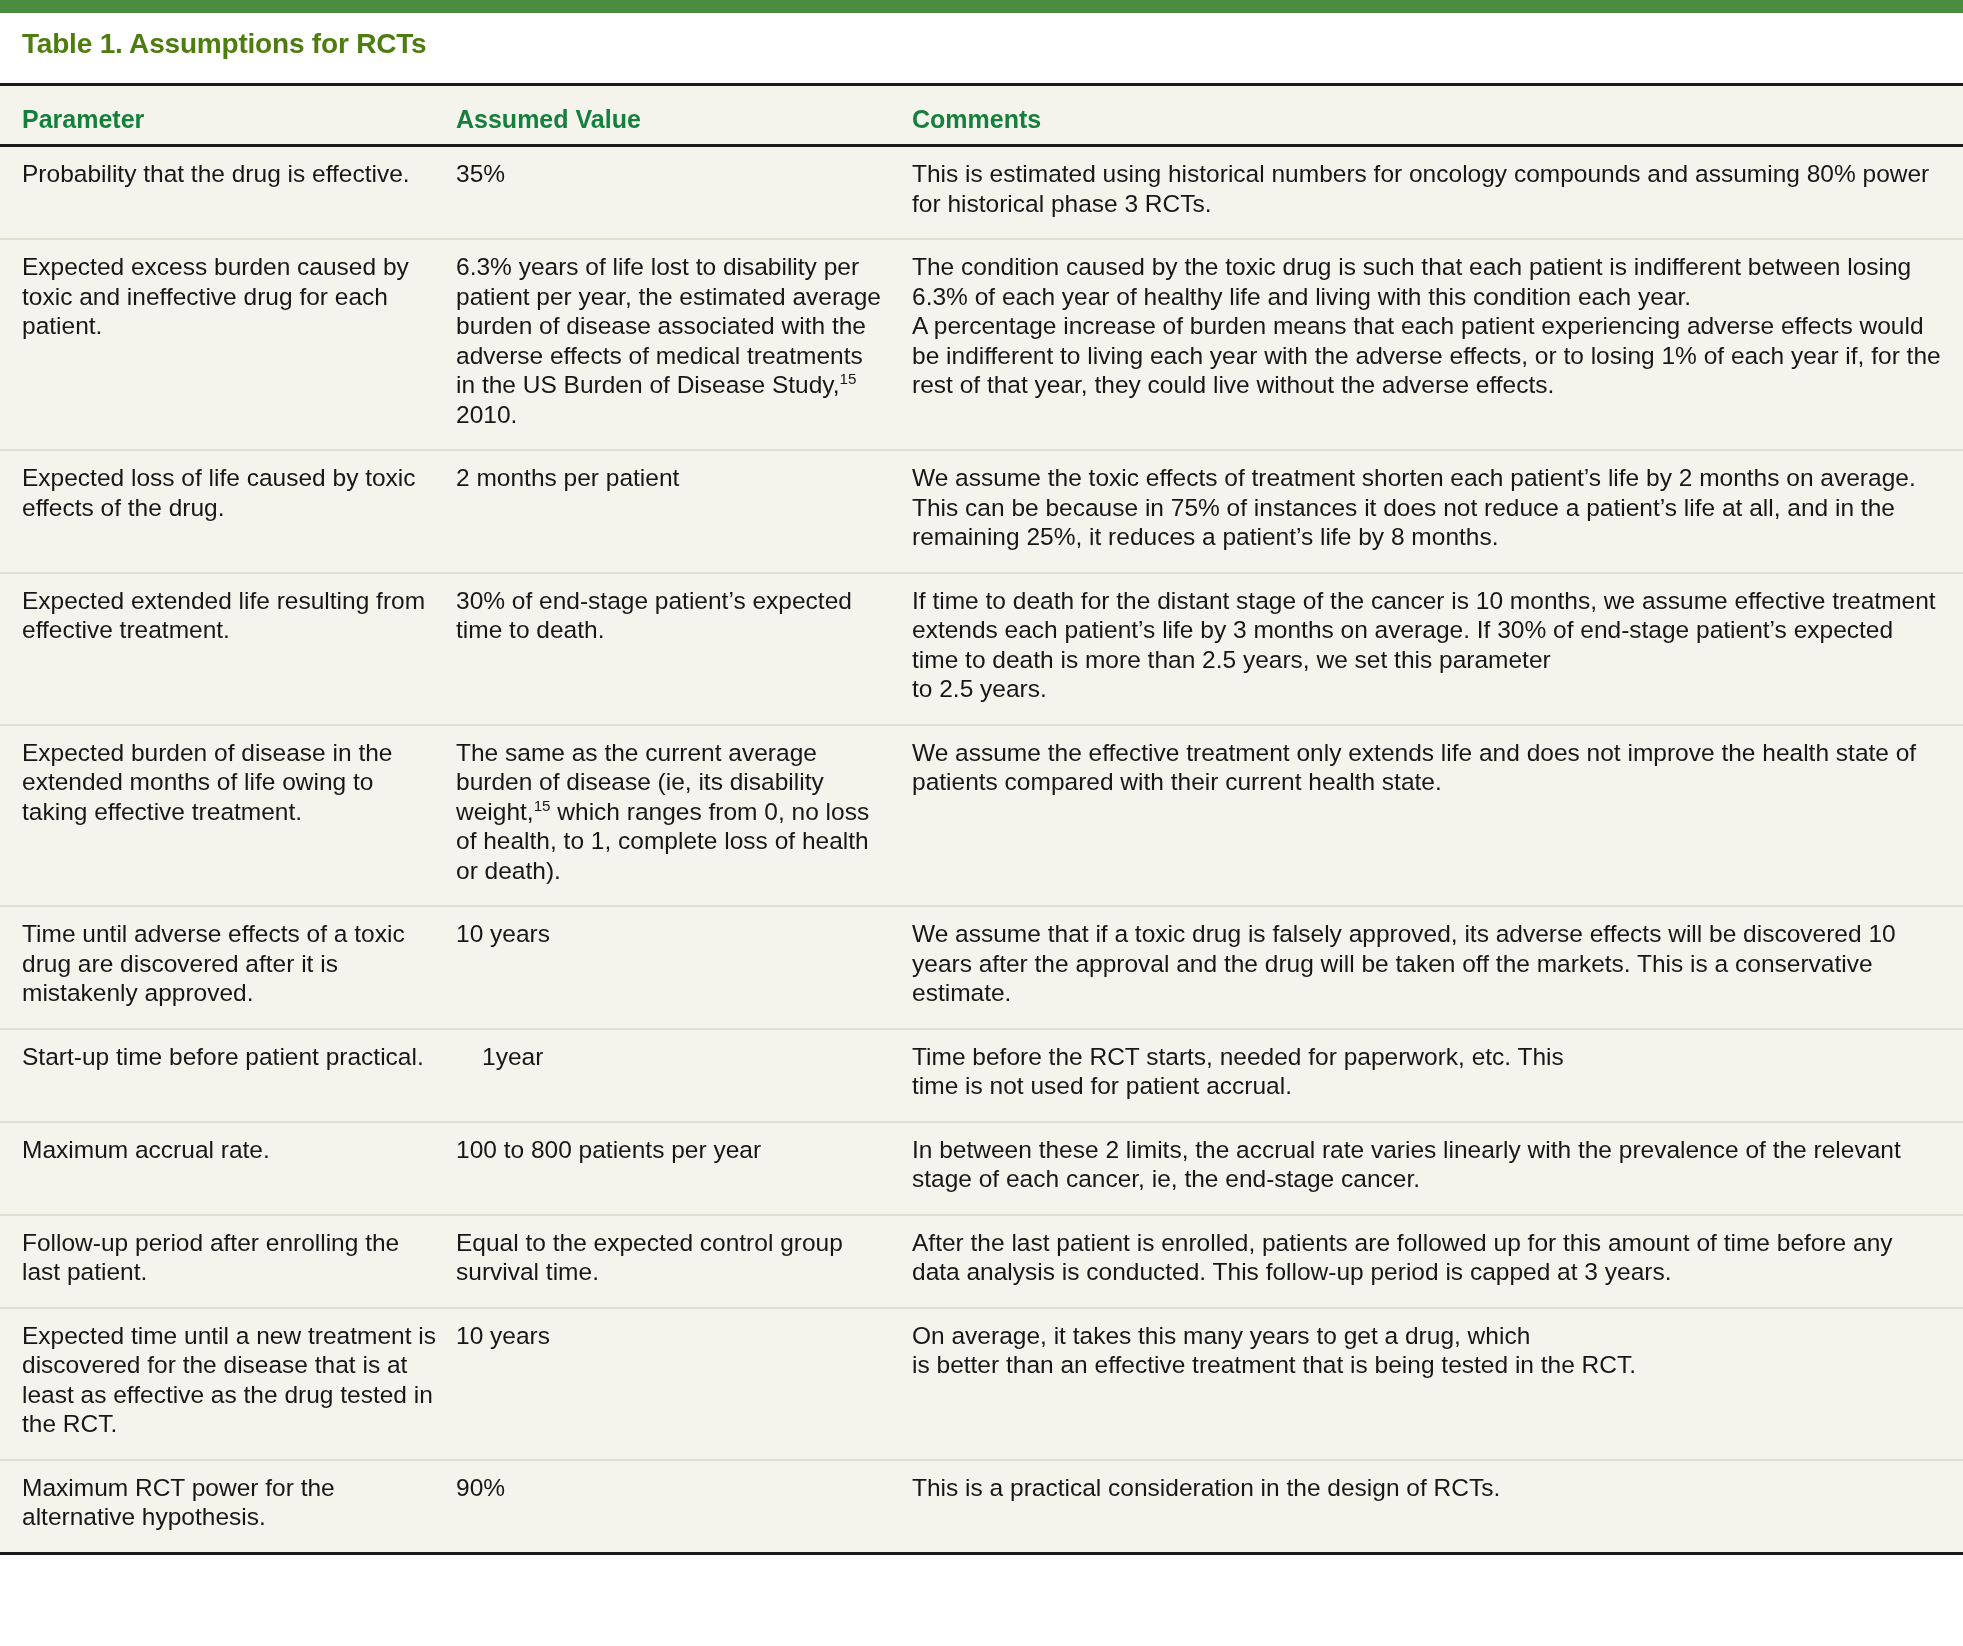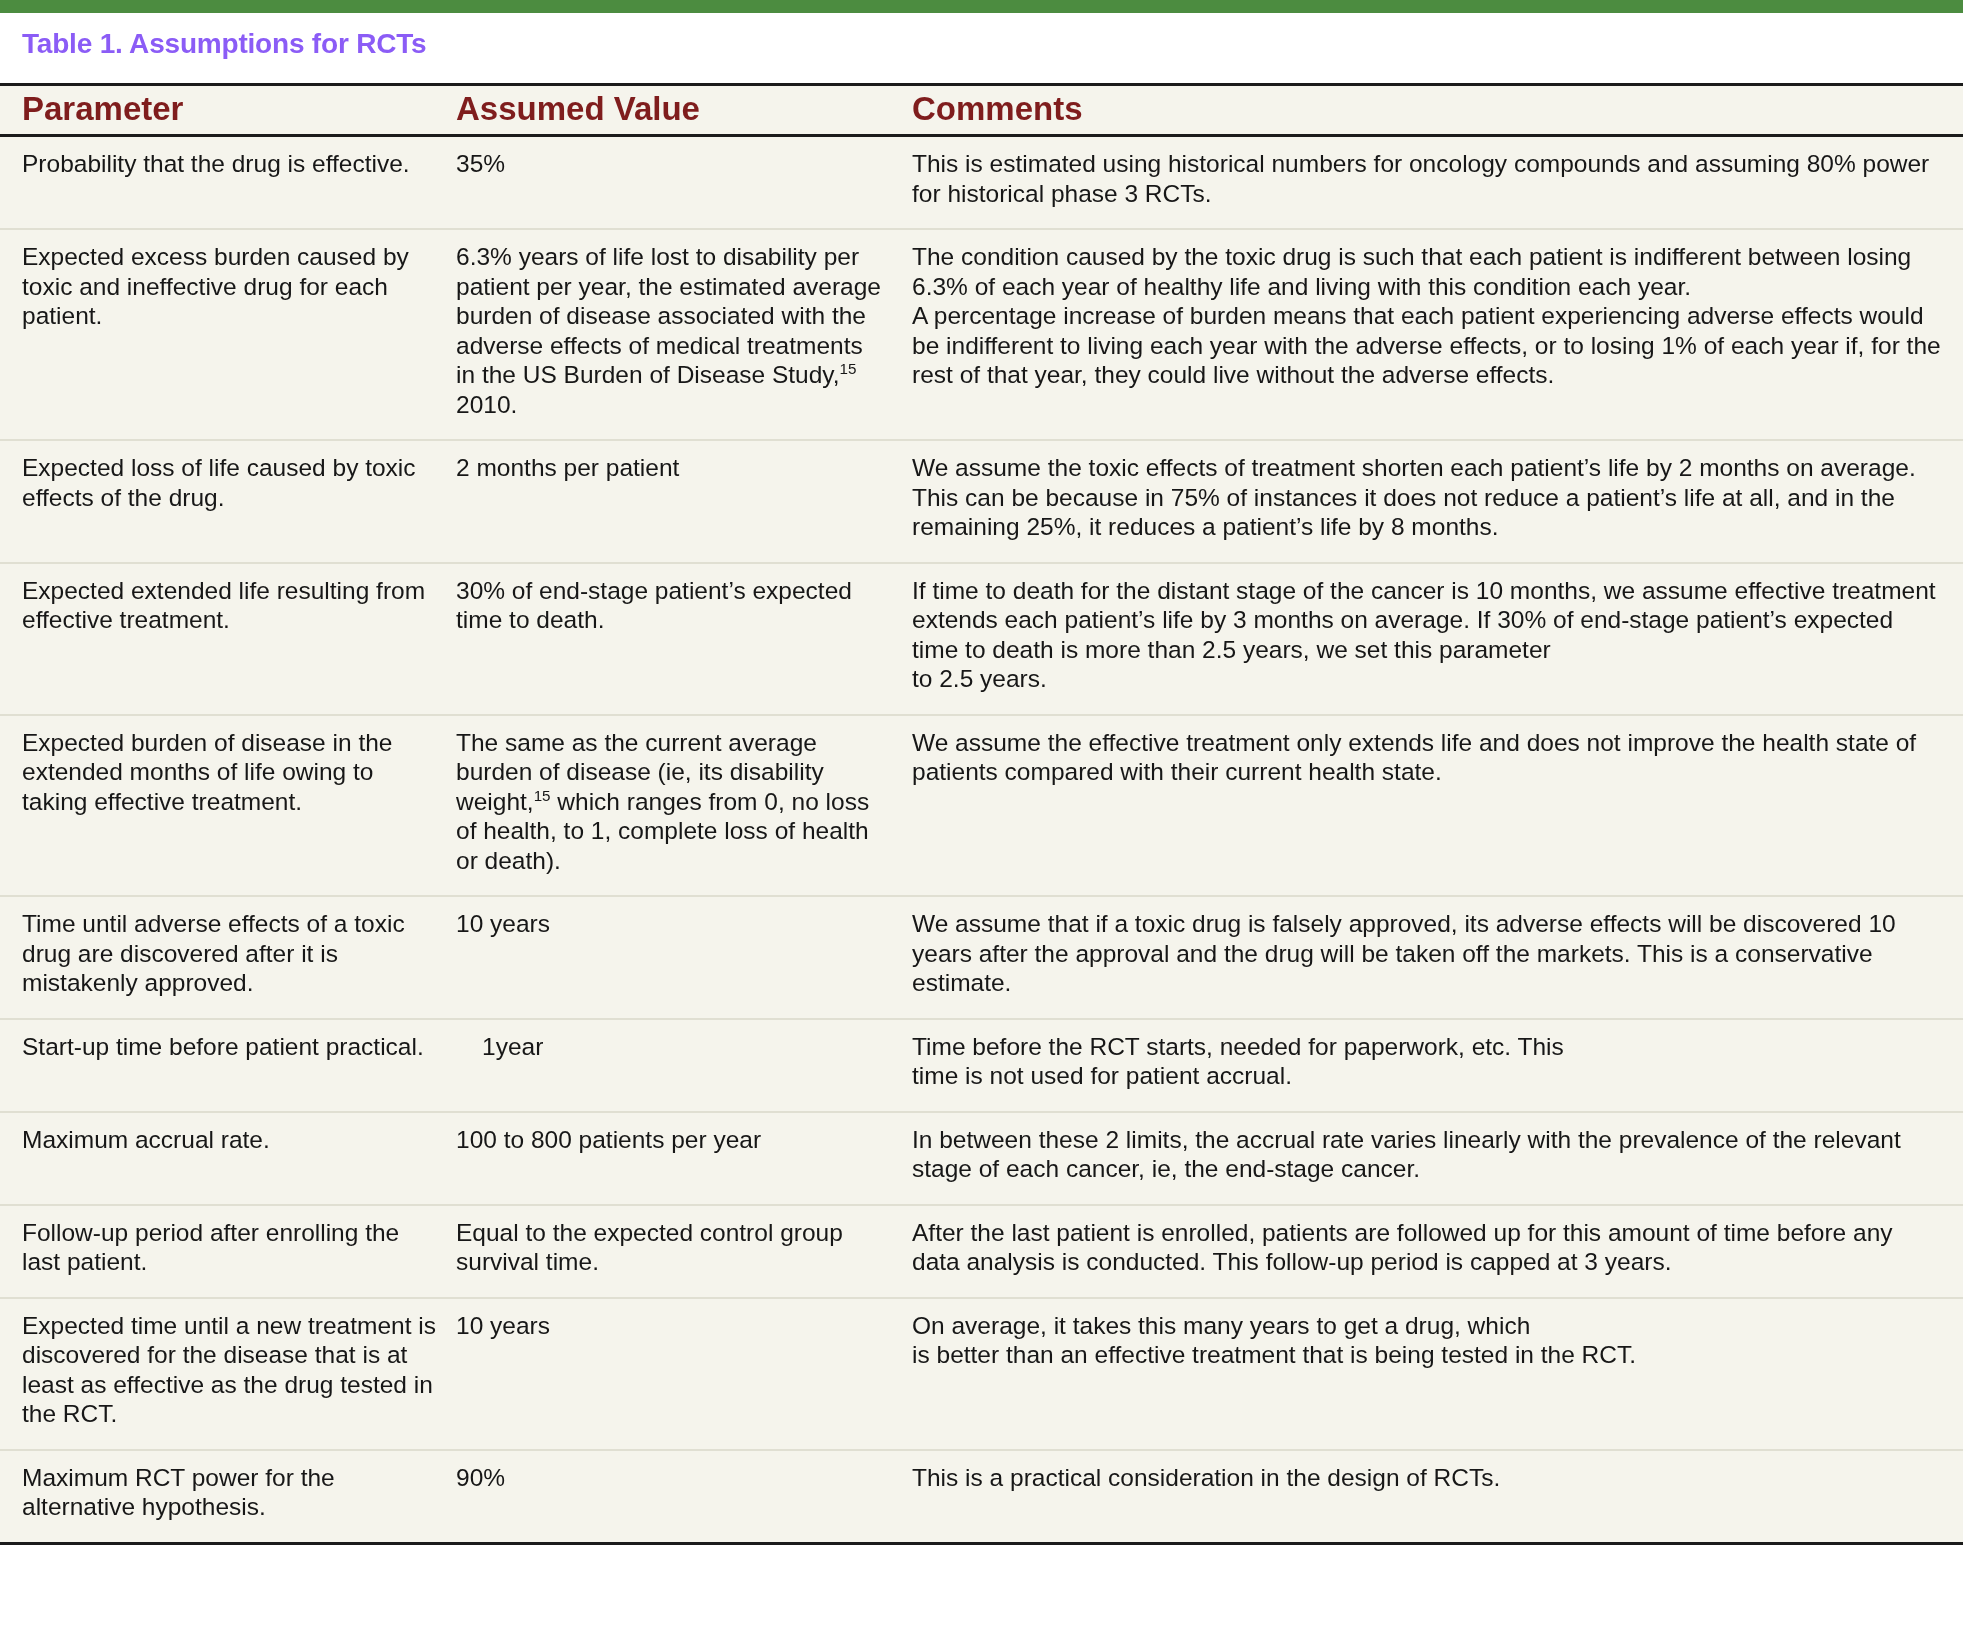--- a/index.html
+++ b/index.html
@@ -28,42 +28,42 @@
     width: 1963px;
     margin: 0;
   }
   .top-gap { height: 14px; }
   .table-title {
     font-size: 28px;
     font-weight: 700;
     letter-spacing: -0.2px;
     padding: 0 0 0 22px;
     line-height: 34px;
-    color: #8b5cf6;
+    color: #4d7c0f;
   }
   .title-gap { height: 22px; }
 
   table.assumptions {
     border-collapse: collapse;
     width: 1963px;
     table-layout: fixed;
     background: #f5f4ec;
   }
   table.assumptions col.c-param  { width: 452px; }
   table.assumptions col.c-value  { width: 448px; }
   table.assumptions col.c-comm   { width: 1063px; }
 
   thead th {
     background: #f5f4ec;
     text-align: left;
     vertical-align: bottom;
-    font-size: 33px;
+    font-size: 25px;
     font-weight: 700;
-    color: #7f1d1d;
-    padding: 8px 22px 10px 22px;
+    color: #15803d;
+    padding: 18px 22px 10px 22px;
     border-top: 3px solid #1b1b1b;
     border-bottom: 3px solid #1b1b1b;
     line-height: 30px;
   }
   thead th.h-param { padding-left: 22px; }
   thead th.h-value { padding-left: 4px; }
   thead th.h-comm  { padding-left: 12px; }
 
   tbody td {
     background: #f5f4ec;

